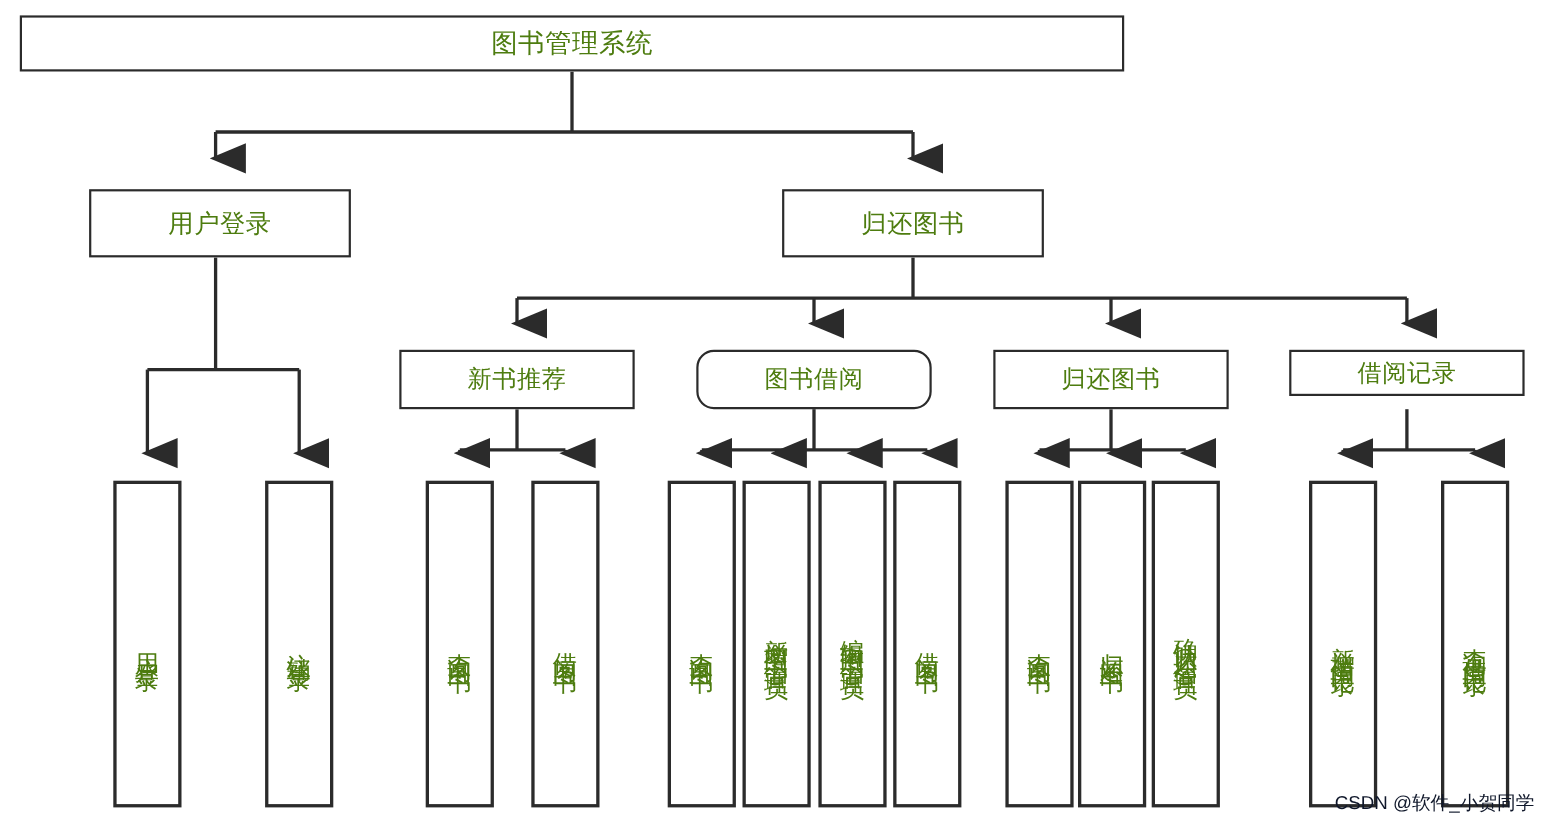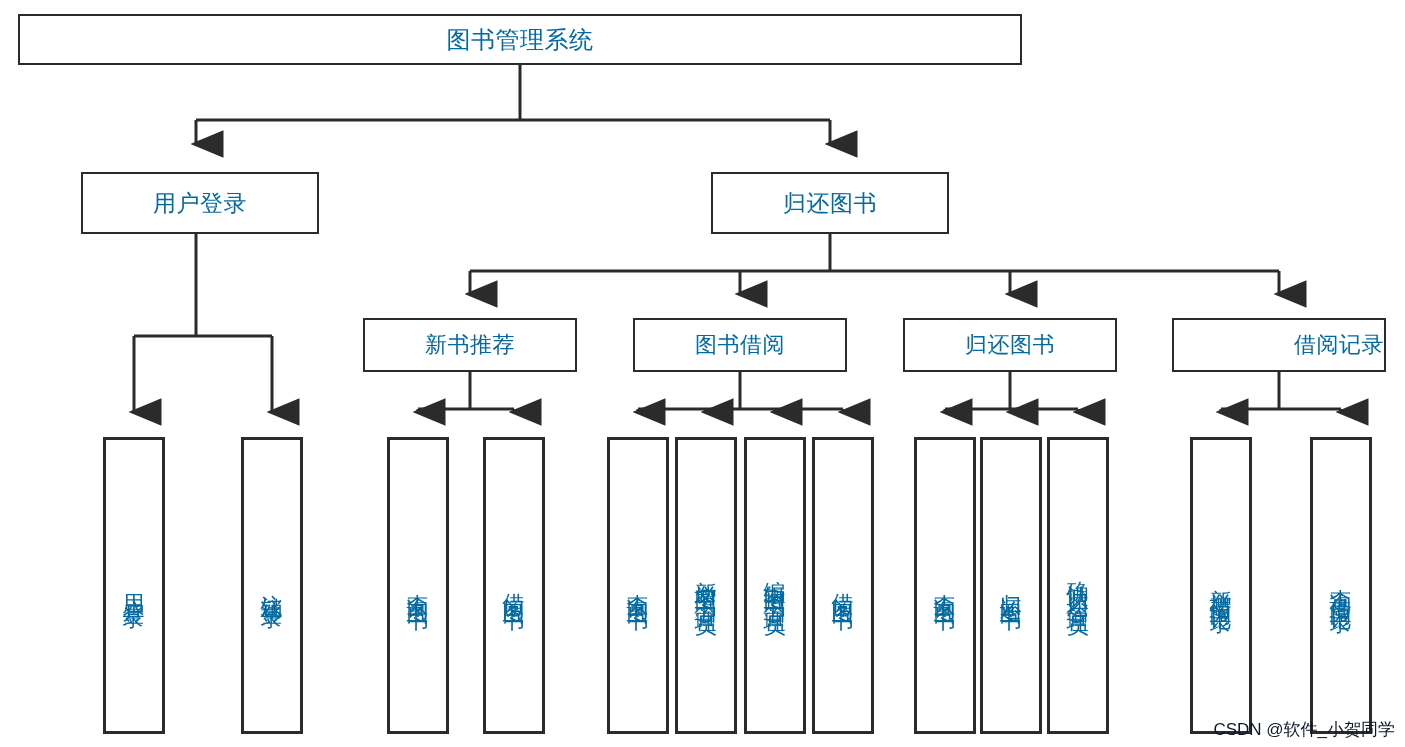--- a/index.html
+++ b/index.html
@@ -28,21 +28,21 @@
     position: absolute;
     box-sizing: border-box;
     background: #ffffff;
     border: 2px solid #2b2b2b;
     display: flex;
     align-items: center;
     justify-content: center;
     z-index: 3;
   }
   .node .label {
-    color: #0369a1;
+    color: #4d7c0f;
     letter-spacing: 0.5px;
     white-space: nowrap;
     line-height: 1.25;
   }
   .node-root .label { font-size: 24px; }
   .node-l2 .label   { font-size: 23px; }
   .node-l3 .label   { font-size: 22px; }
 
   .node-leaf {
     border-width: 3px;
@@ -128,27 +128,27 @@
   <div class="node node-l2" style="left:81px; top:172px; width:238px; height:62px;">
     <span class="label">用户登录</span>
   </div>
   <div class="node node-l2" style="left:711px; top:172px; width:238px; height:62px;">
     <span class="label">归还图书</span>
   </div>
 
   <div class="node node-l3" style="left:363px; top:318px; width:214px; height:54px;">
     <span class="label">新书推荐</span>
   </div>
-  <div class="node node-l3" style="left:633px; top:318px; width:214px; height:54px;">
+  <div class="node node-l3" style="left:633px; top:318px; width:214px; height:54px;border-radius:16px;">
     <span class="label">图书借阅</span>
   </div>
   <div class="node node-l3" style="left:903px; top:318px; width:214px; height:54px;">
     <span class="label">归还图书</span>
   </div>
-  <div class="node node-l3" style="left:1172px; top:318px; width:214px; height:54px;justify-content:flex-end;">
+  <div class="node node-l3" style="left:1172px; top:318px; width:214px; height:42px;">
     <span class="label">借阅记录</span>
   </div>
 
   <div class="node node-leaf" style="left:103px; top:437px; width:62px; height:297px;">
     <span class="label">用户登录</span>
   </div>
   <div class="node node-leaf" style="left:241px; top:437px; width:62px; height:297px;">
     <span class="label">注销登录</span>
   </div>
 

